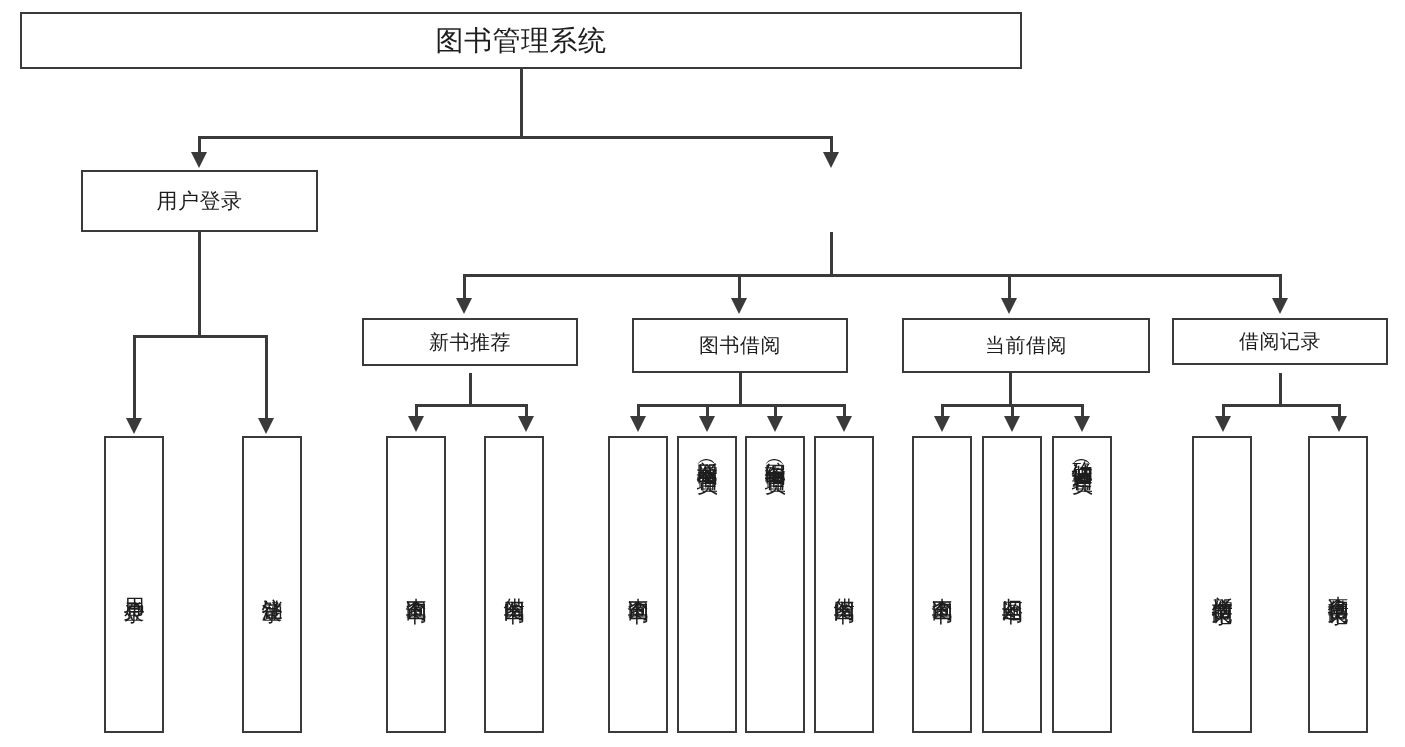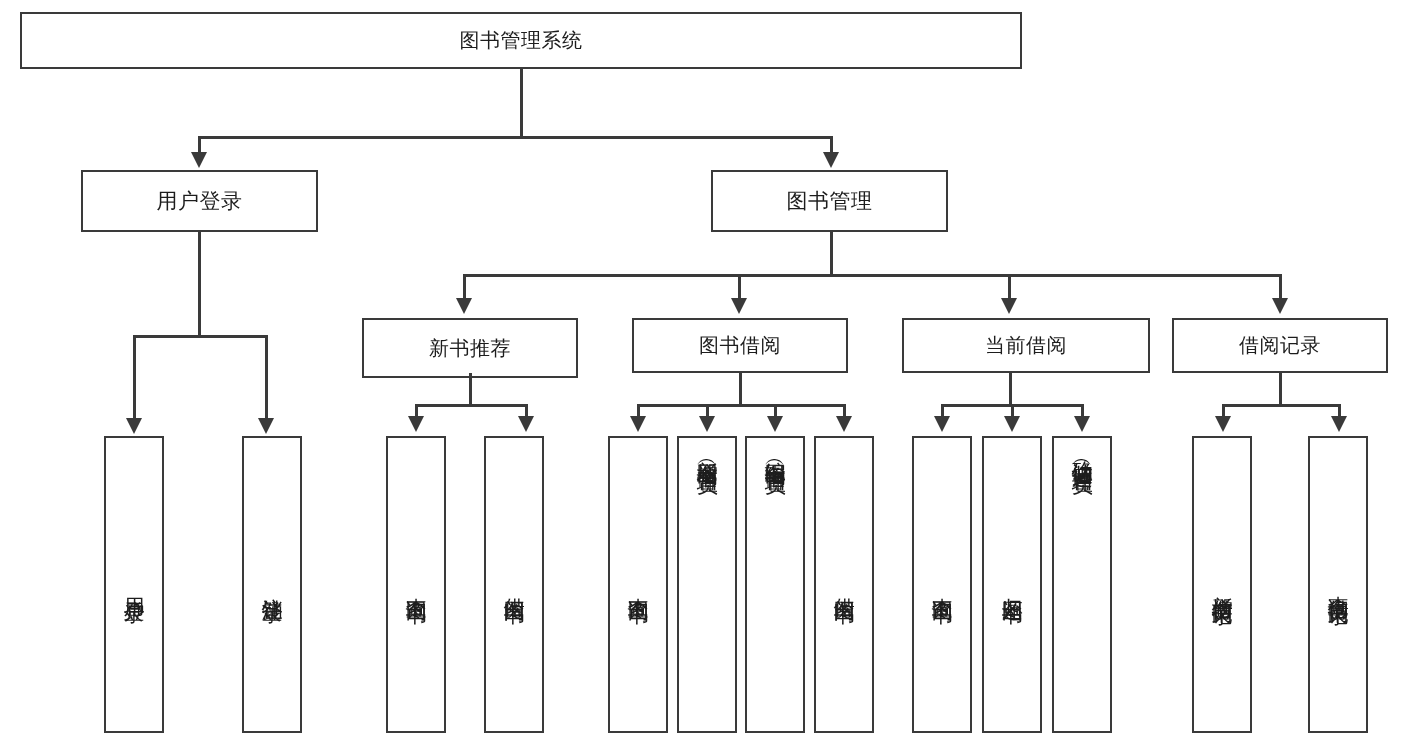--- a/index.html
+++ b/index.html
@@ -24,21 +24,21 @@
     box-sizing: border-box;
     border: 2.5px solid #3a3a3a;
     background: #ffffff;
     display: flex;
     align-items: center;
     justify-content: center;
     color: #1d1d1d;
     letter-spacing: 0.5px;
   }
   .node.root {
-    font-size: 20px;
+    font-size: 28px;
   }
   .node.level1 {
     font-size: 21px;
   }
   .node.level2 {
     font-size: 20px;
   }
   
   .leaf {
     position: absolute;
@@ -109,44 +109,43 @@
   <div class="vline" style="left:520px; top:69px; height:67px;"></div>
 
   <div class="hline" style="left:198px; top:136px; width:634px;"></div>
 
   <div class="vline" style="left:198px; top:136px; height:18px;"></div>
   <div class="arrow" style="left:191px; top:152px;"></div>
   <div class="vline" style="left:830px; top:136px; height:18px;"></div>
   <div class="arrow" style="left:823px; top:152px;"></div>
 
   <div class="node level1" style="left:81px; top:170px; width:237px; height:62px;">用户登录</div>
-  <div class="node level1" style="left:711px; top:170px; width:237px; height:62px;">图书管理</div>
 
   <div class="vline" style="left:198px; top:232px; height:103px;"></div>
   <div class="hline" style="left:133px; top:335px; width:132px;"></div>
   <div class="vline" style="left:133px; top:335px; height:85px;"></div>
   <div class="arrow" style="left:126px; top:418px;"></div>
   <div class="vline" style="left:265px; top:335px; height:85px;"></div>
   <div class="arrow" style="left:258px; top:418px;"></div>
 
   <div class="vline" style="left:830px; top:232px; height:44px;"></div>
   <div class="hline" style="left:463px; top:274px; width:818px;"></div>
   <div class="vline" style="left:463px; top:274px; height:26px;"></div>
   <div class="arrow" style="left:456px; top:298px;"></div>
   <div class="vline" style="left:738px; top:274px; height:26px;"></div>
   <div class="arrow" style="left:731px; top:298px;"></div>
   <div class="vline" style="left:1008px; top:274px; height:26px;"></div>
   <div class="arrow" style="left:1001px; top:298px;"></div>
   <div class="vline" style="left:1279px; top:274px; height:26px;"></div>
   <div class="arrow" style="left:1272px; top:298px;"></div>
 
-  <div class="node level2" style="left:362px; top:318px; width:216px; height:60px;">新书推荐</div>
+  <div class="node level2" style="left:362px; top:318px; width:216px; height:48px;">新书推荐</div>
   <div class="node level2" style="left:632px; top:318px; width:216px; height:55px;">图书借阅</div>
   <div class="node level2" style="left:902px; top:318px; width:248px; height:55px;">当前借阅</div>
-  <div class="node level2" style="left:1172px; top:318px; width:216px; height:55px;">借阅记录</div>
+  <div class="node level2" style="left:1172px; top:318px; width:216px; height:47px;">借阅记录</div>
 
   <div class="vline" style="left:469px; top:373px; height:33px;"></div>
   <div class="hline" style="left:415px; top:404px; width:110px;"></div>
   <div class="vline" style="left:415px; top:404px; height:14px;"></div>
   <div class="arrow" style="left:408px; top:416px;"></div>
   <div class="vline" style="left:525px; top:404px; height:14px;"></div>
   <div class="arrow" style="left:518px; top:416px;"></div>
 
   <div class="vline" style="left:739px; top:373px; height:33px;"></div>
   <div class="hline" style="left:637px; top:404px; width:208px;"></div>

